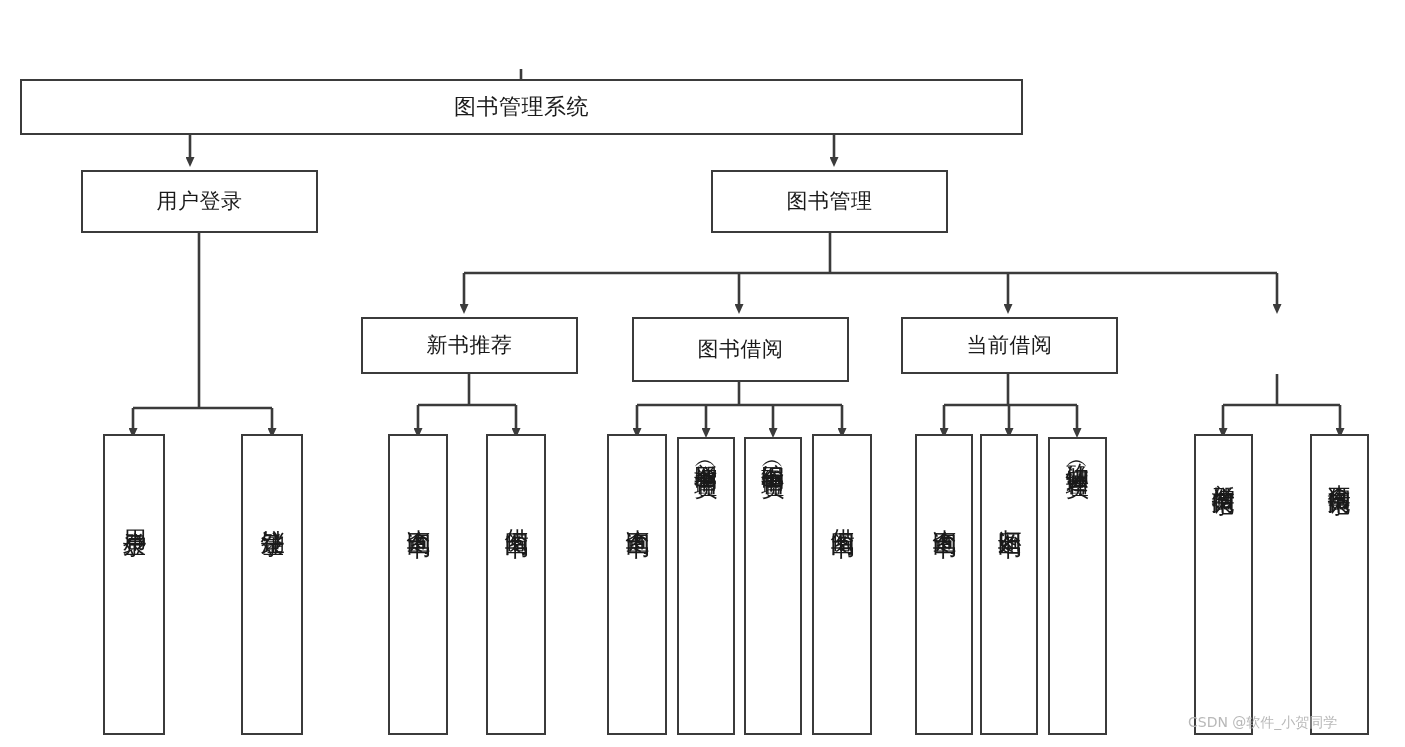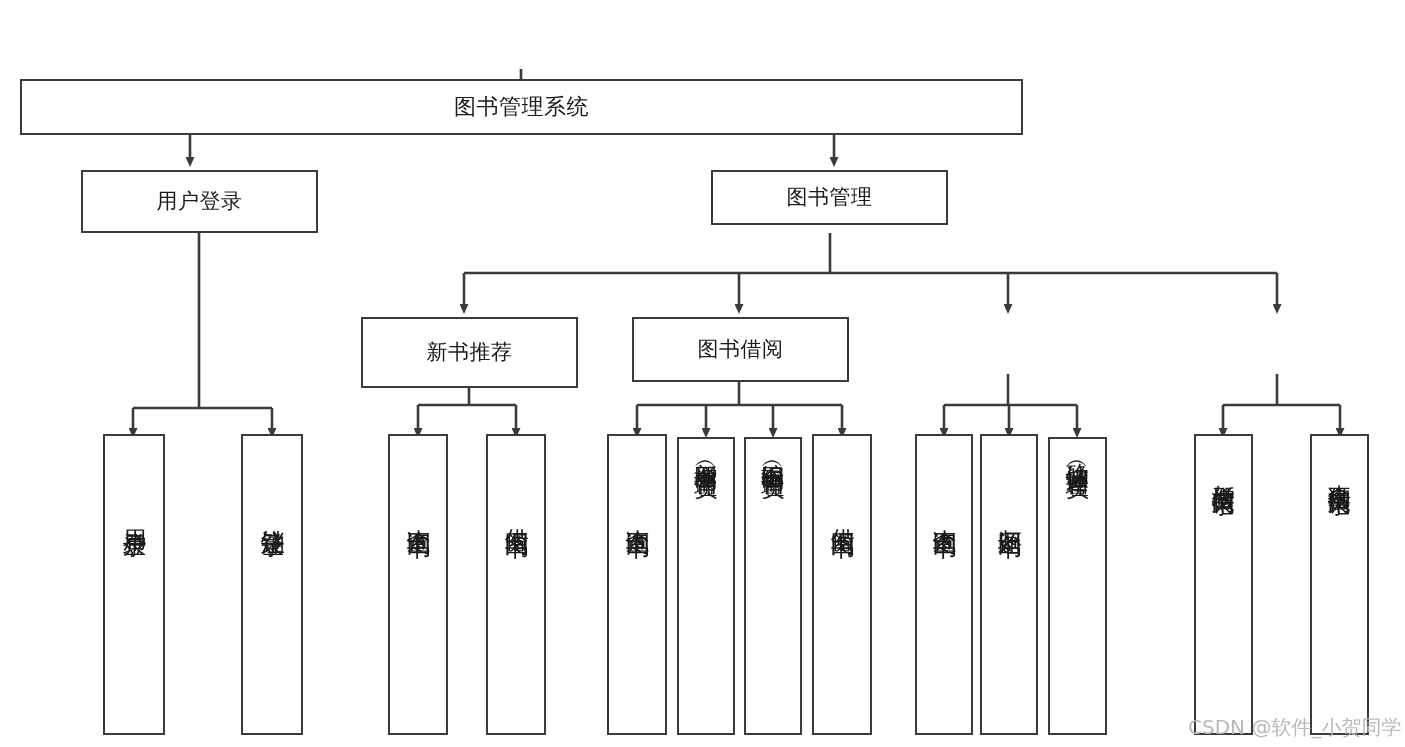--- a/index.html
+++ b/index.html
@@ -62,21 +62,21 @@
     letter-spacing: 2px;
     margin: 0 auto;
   }
   .node.v.tall .label {
     font-size: 23px;
   }
   .watermark {
     position: absolute;
     left: 1188px;
     top: 714px;
-    font-size: 20px;
+    font-size: 14px;
     color: #b8b8b8;
     z-index: 6;
     white-space: nowrap;
     font-family: "DejaVu Sans", "Liberation Sans", sans-serif;
   }
 </style>
 </head>
 <body>
 
 <div id="canvas">
@@ -131,30 +131,33 @@
     </g>
   </svg>
 
   <div class="node h root" style="left:20px; top:31px; width:1003px; height:56px;margin-top:48px;">
     <span class="label">图书管理系统</span>
   </div>
 
   <div class="node h" style="left:81px; top:170px; width:237px; height:63px;">
     <span class="label">用户登录</span>
   </div>
-  <div class="node h" style="left:711px; top:170px; width:237px; height:55px;">
+  <div class="node h" style="left:711px; top:170px; width:237px; height:63px;">
     <span class="label">图书管理</span>
   </div>
 
-  <div class="node h" style="left:361px; top:317px; width:217px; height:71px;">
+  <div class="node h" style="left:361px; top:317px; width:217px; height:57px;">
     <span class="label">新书推荐</span>
   </div>
   <div class="node h" style="left:632px; top:317px; width:217px; height:65px;">
     <span class="label">图书借阅</span>
   </div>
+  <div class="node h" style="left:901px; top:317px; width:217px; height:57px;">
+    <span class="label">当前借阅</span>
+  </div>
 
   <div class="node v" style="left:103px; top:434px; width:62px; height:301px; padding-top:74px;">
     <span class="label">用户登录</span>
   </div>
   <div class="node v" style="left:241px; top:434px; width:62px; height:301px; padding-top:74px;">
     <span class="label">注销登录</span>
   </div>
 
   <div class="node v" style="left:388px; top:434px; width:60px; height:301px; padding-top:74px;">
     <span class="label">查询图书</span>

